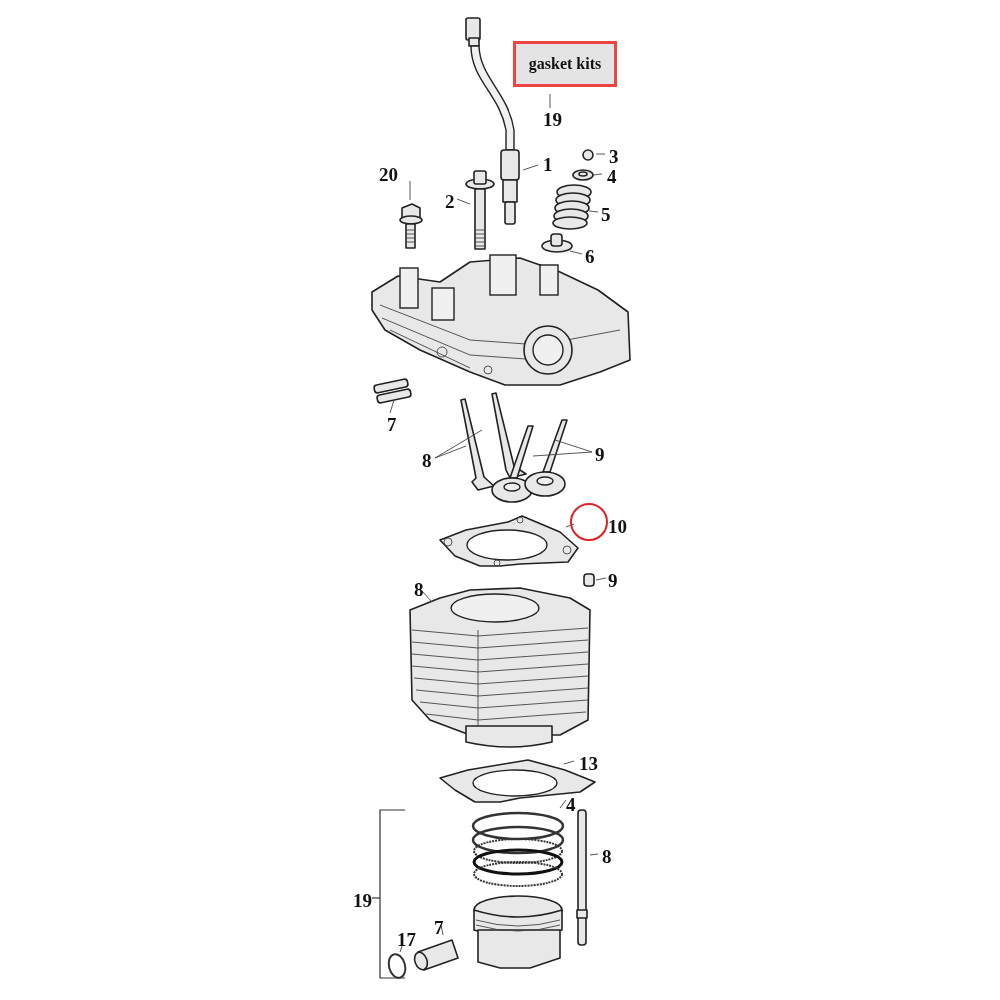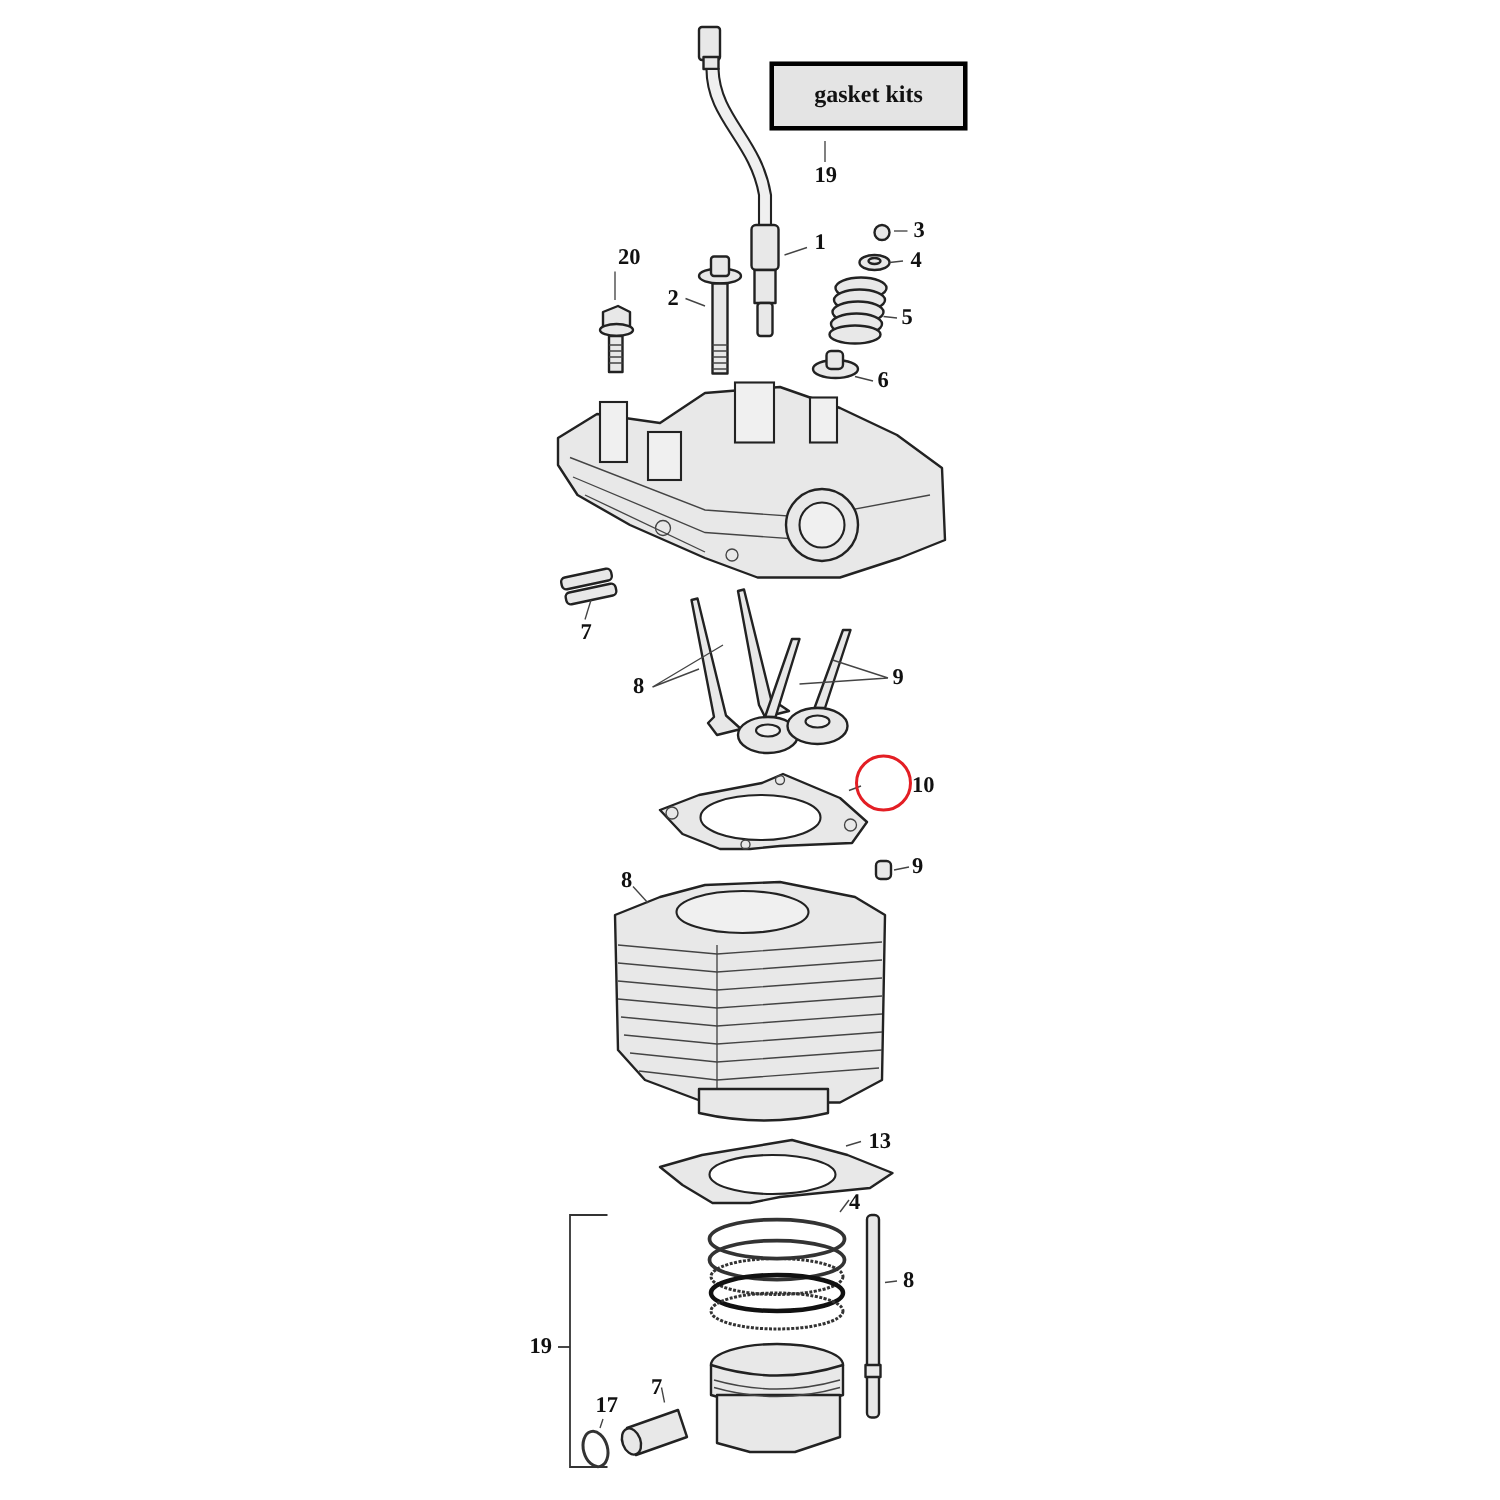--- a/index.html
+++ b/index.html
@@ -3,24 +3,24 @@
 <meta charset="utf-8">
 <style>
   html, body { margin: 0; padding: 0; background: #ffffff; }
   body { width: 1000px; height: 1000px; position: relative; overflow: hidden;
          font-family: "Liberation Serif", "DejaVu Serif", serif; }
   #diagram { position: absolute; left: 0; top: 0; width: 1000px; height: 1000px; }
   .part { fill: #e8e8e8; stroke: #222; stroke-width: 1.6; stroke-linejoin: round; }
   .part-light { fill: #f0f0f0; stroke: #222; stroke-width: 1.4; }
   .line { stroke: #333; stroke-width: 1.2; fill: none; }
   .thin { stroke: #444; stroke-width: 0.9; fill: none; }
-  .label { position: absolute; font-weight: bold; font-size: 15px; color: #111;
+  .label { position: absolute; font-weight: bold; font-size: 19px; color: #111;
            font-family: "Liberation Serif", "DejaVu Serif", serif; line-height: 1; }
-  .kit-box { position: absolute; left: 513px; top: 41px; width: 132px; height: 46px;
-             background: #e4e4e4; border: 3px solid #000000; box-sizing: border-box;
+  .kit-box { position: absolute; left: 513px; top: 41px; width: 104px; height: 46px;
+             background: #e4e4e4; border: 3px solid #ef4444; box-sizing: border-box;
              display: flex; align-items: center; justify-content: center;
              font-weight: bold; font-size: 16px; color: #111; cursor: pointer; }
   .highlight { position: absolute; left: 570px; top: 503px; width: 38px; height: 38px;
                border: 2px solid #e31e24; border-radius: 50%; box-sizing: border-box; }
 </style>
 </head>
 <body>
 
 <svg id="diagram" viewBox="0 0 1000 1000" xmlns="http://www.w3.org/2000/svg">
 
@@ -208,13 +208,13 @@
 <span class="label" style="left:608px;top:517px">10</span>
 <span class="label" style="left:608px;top:571px">9</span>
 <span class="label" style="left:414px;top:580px">8</span>
 <span class="label" style="left:579px;top:754px">13</span>
 <span class="label" style="left:602px;top:847px">8</span>
 <span class="label" style="left:566px;top:795px">4</span>
 <span class="label" style="left:434px;top:918px">7</span>
 <span class="label" style="left:397px;top:930px">17</span>
 <span class="label" style="left:353px;top:891px">19</span>
 <span class="label" style="left:543px;top:110px">19</span>
-<span class="label" style="left:412px;top:165px">20</span>
+<span class="label" style="left:379px;top:165px">20</span>
 
 </body></html>

